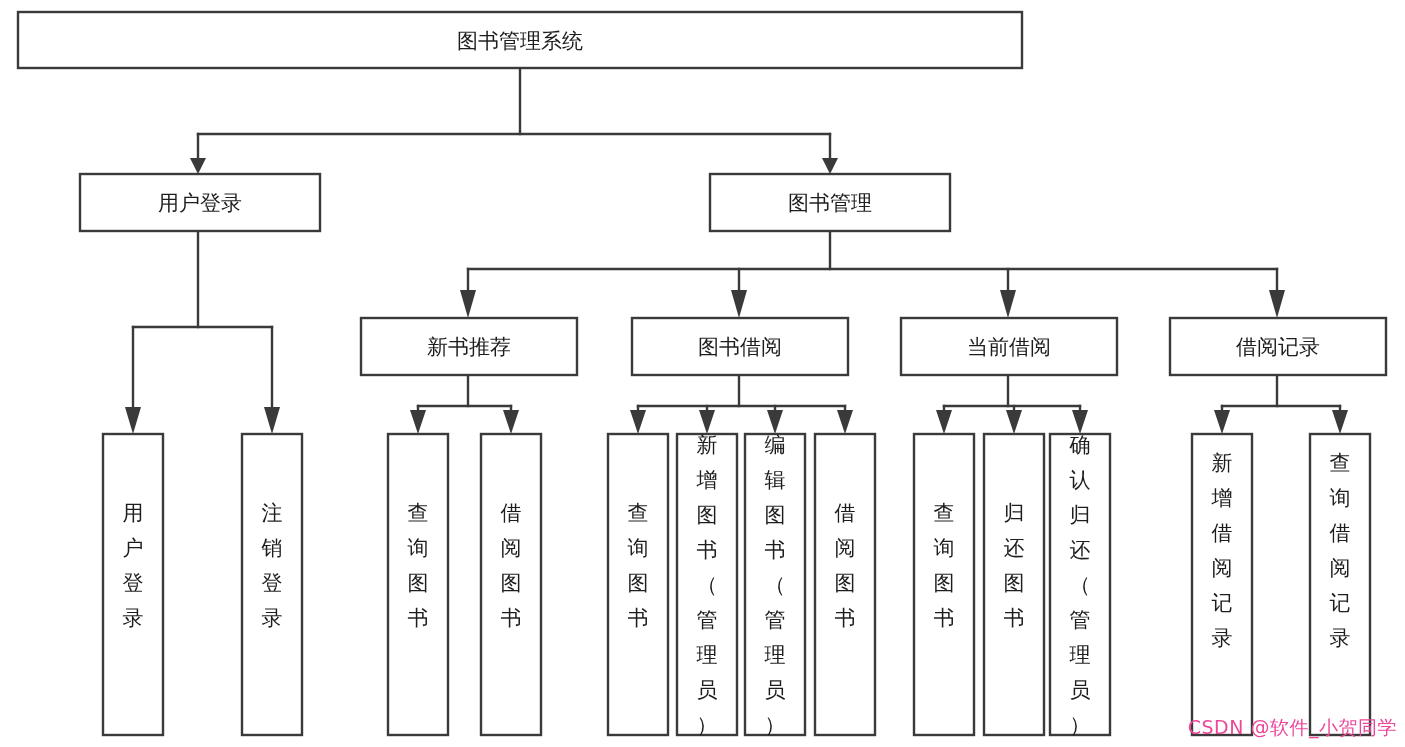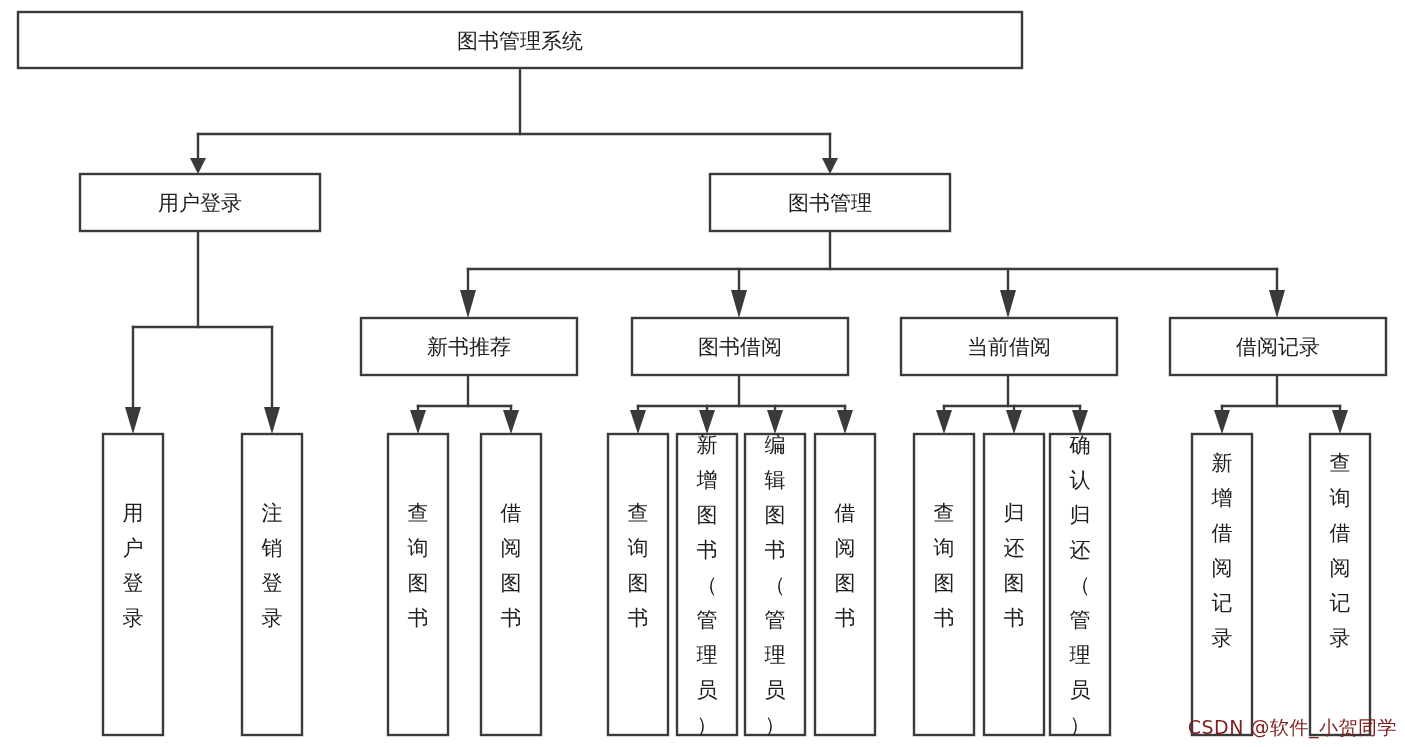--- a/index.html
+++ b/index.html
@@ -53,21 +53,21 @@
   .node-label-vertical {
     fill: #1d1d1d;
     font-family: "DejaVu Sans", "Liberation Sans", sans-serif;
     font-size: 21px;
     text-anchor: middle;
   }
   .watermark {
     position: absolute;
     right: 8px;
     bottom: 6px;
-    color: #7f1d1d;
+    color: #ec4899;
     font-size: 19px;
     font-family: "DejaVu Sans", "Liberation Sans", sans-serif;
     letter-spacing: 0.5px;
     white-space: nowrap;
     user-select: none;
   }
 </style>
 </head>
 <body>
 

